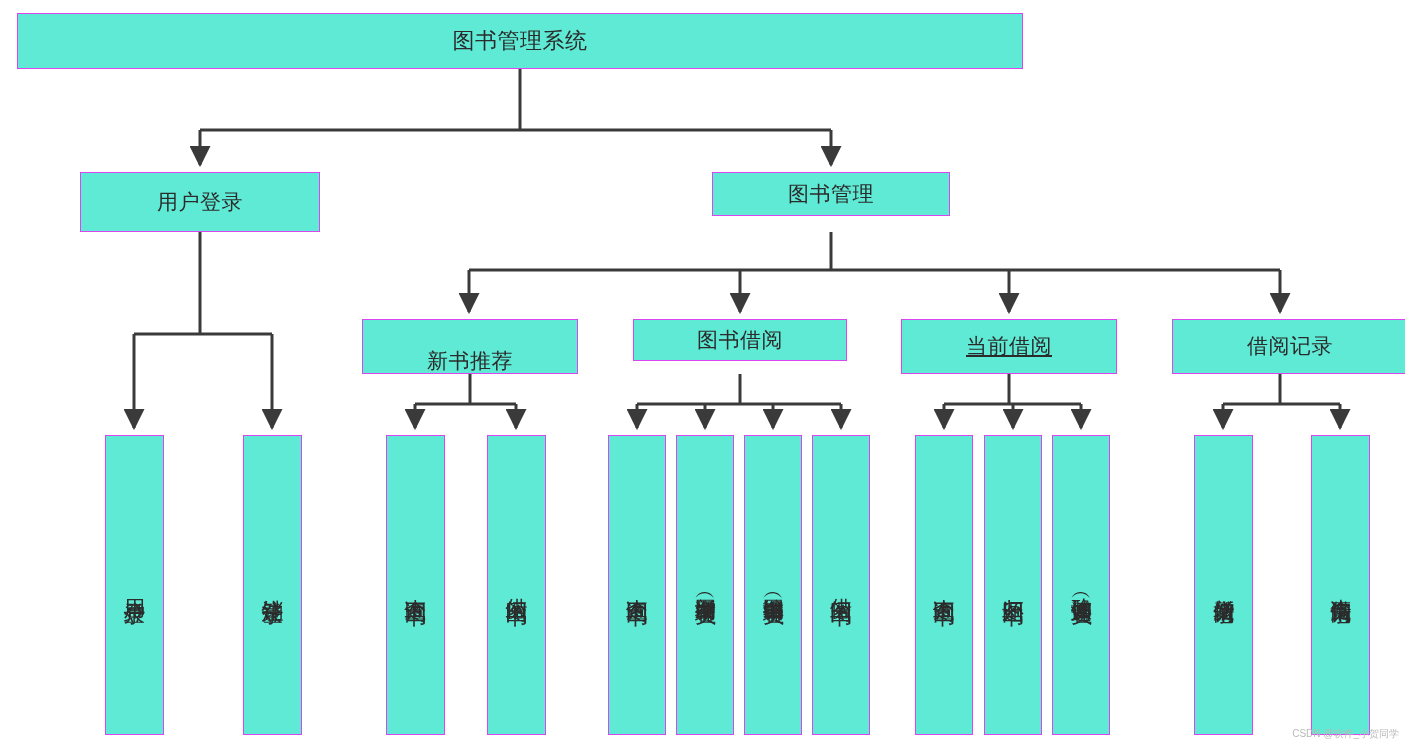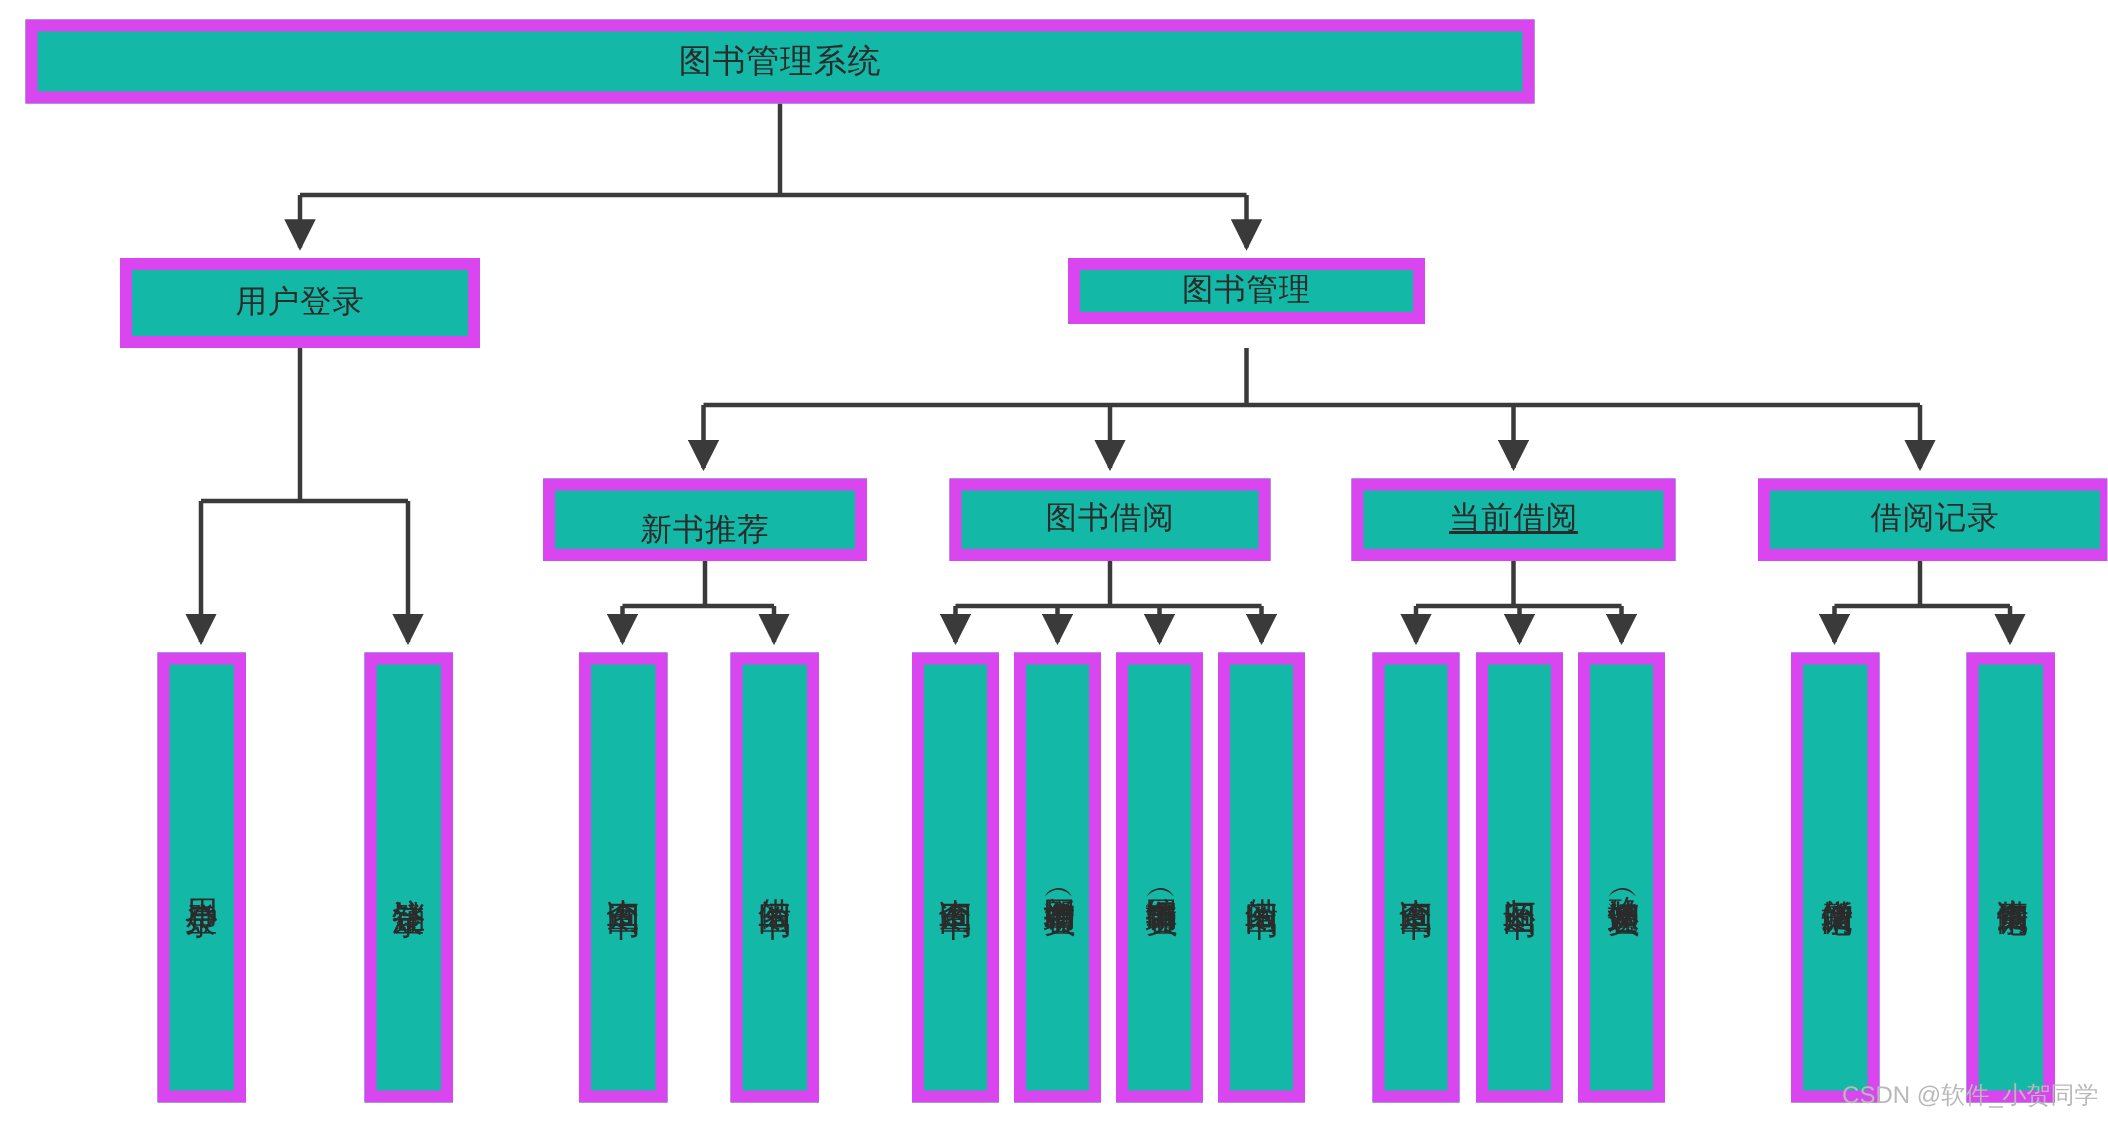--- a/index.html
+++ b/index.html
@@ -22,22 +22,22 @@
     position: absolute;
     left: 0;
     top: 0;
     width: 1405px;
     height: 747px;
     pointer-events: none;
   }
   .node {
     position: absolute;
     box-sizing: border-box;
-    background: #14b8a6;
-    border: 8px solid #d946ef;
+    background: #5eead4;
+    border: 1px solid #d946ef;
     display: flex;
     align-items: center;
     justify-content: center;
     color: #2b2b2b;
     z-index: 2;
   }
   .node-label {
     display: block;
     text-align: center;
     letter-spacing: 0.5px;
@@ -65,21 +65,21 @@
     max-height: 100%;
   }
   .node.vertical.tall-text .node-label {
     font-size: 21px;
     letter-spacing: 1px;
   }
   #watermark {
     position: absolute;
     right: 6px;
     bottom: 6px;
-    font-size: 16px;
+    font-size: 10px;
     color: #b9b9b9;
     white-space: nowrap;
     z-index: 5;
     font-family: "Liberation Sans", "DejaVu Sans", sans-serif;
   }
 </style>
 </head>
 <body>
 
 <div id="diagram">
@@ -141,21 +141,21 @@
   <div class="node horizontal" style="left:80px; top:172px; width:240px; height:60px;">
     <span class="node-label">用户登录</span>
   </div>
   <div class="node horizontal" style="left:712px; top:172px; width:238px; height:44px;">
     <span class="node-label">图书管理</span>
   </div>
 
   <div class="node horizontal" style="left:362px; top:319px; width:216px; height:55px;align-items:flex-end;">
     <span class="node-label">新书推荐</span>
   </div>
-  <div class="node horizontal" style="left:633px; top:319px; width:214px; height:55px;">
+  <div class="node horizontal" style="left:633px; top:319px; width:214px; height:42px;">
     <span class="node-label">图书借阅</span>
   </div>
   <div class="node horizontal" style="left:901px; top:319px; width:216px; height:55px;text-decoration:underline;">
     <span class="node-label">当前借阅</span>
   </div>
   <div class="node horizontal" style="left:1172px; top:319px; width:236px; height:55px;">
     <span class="node-label">借阅记录</span>
   </div>
 
   <div class="node vertical" style="left:105px; top:435px; width:59px; height:300px;">

